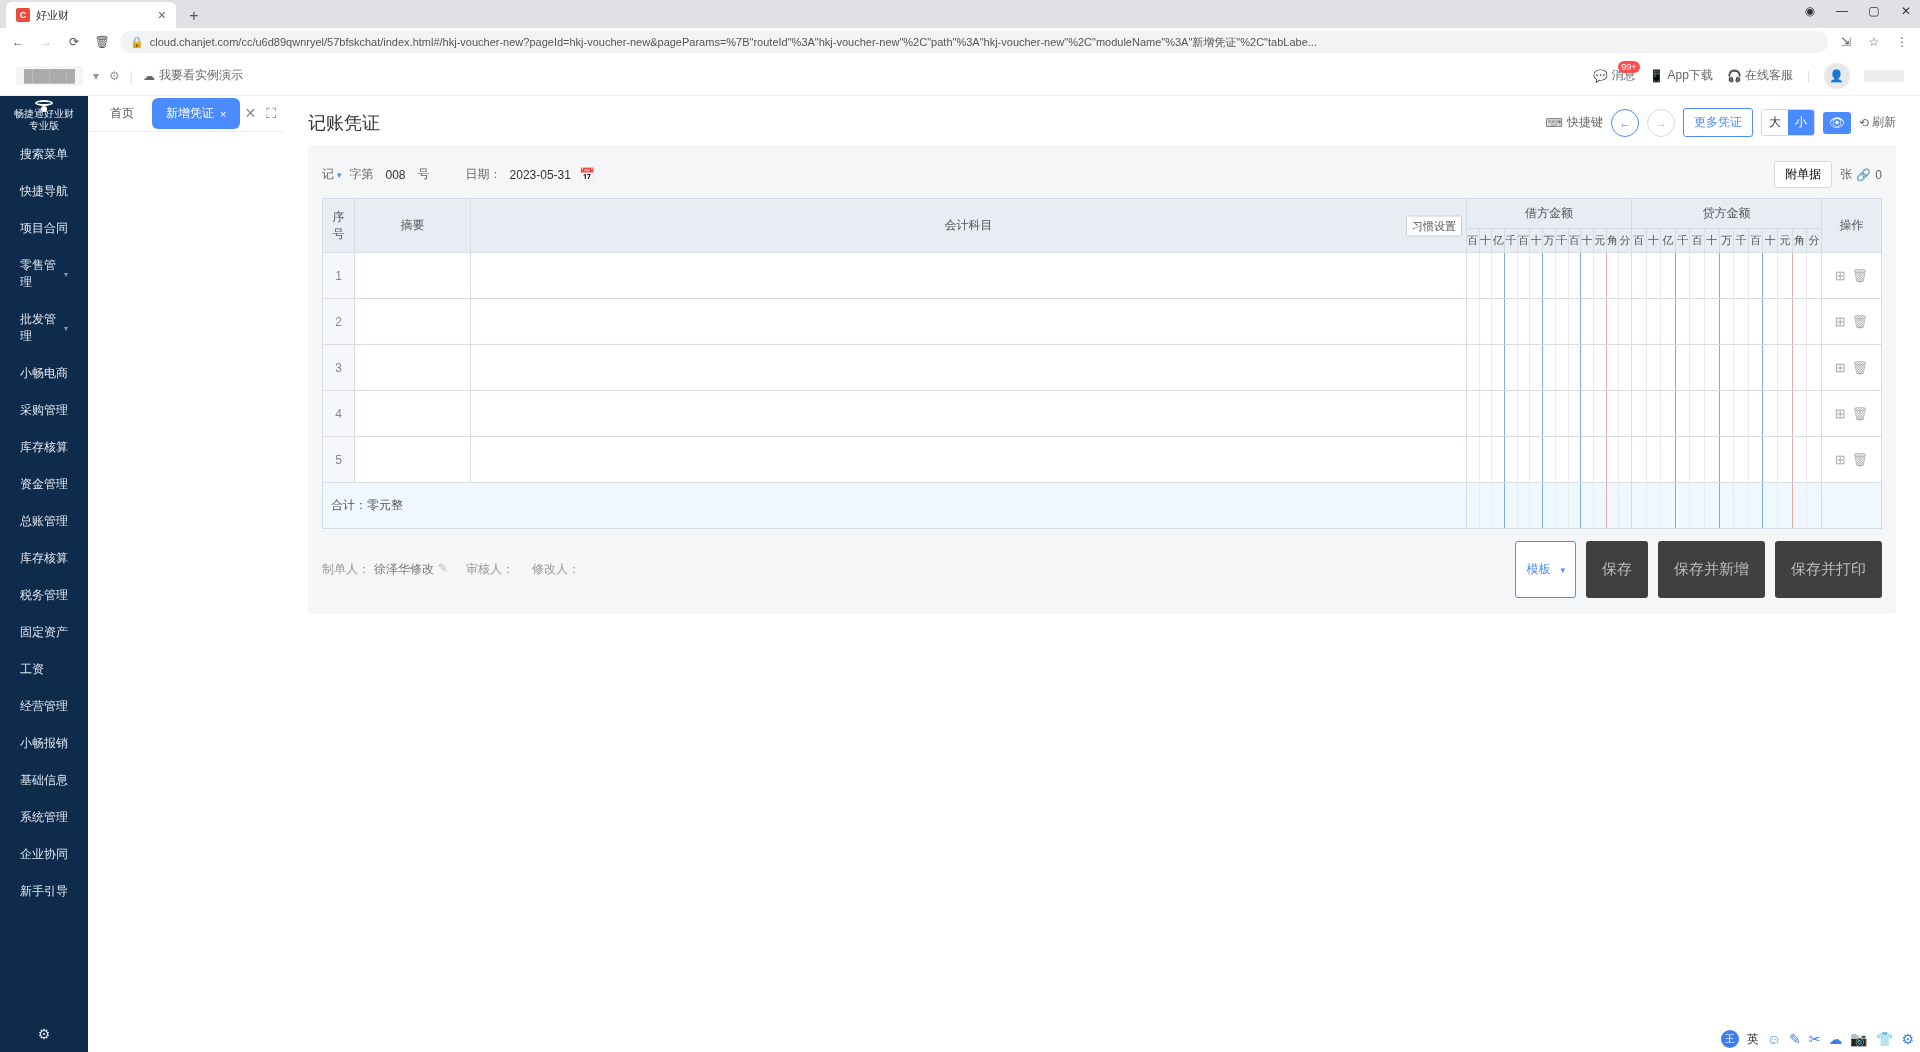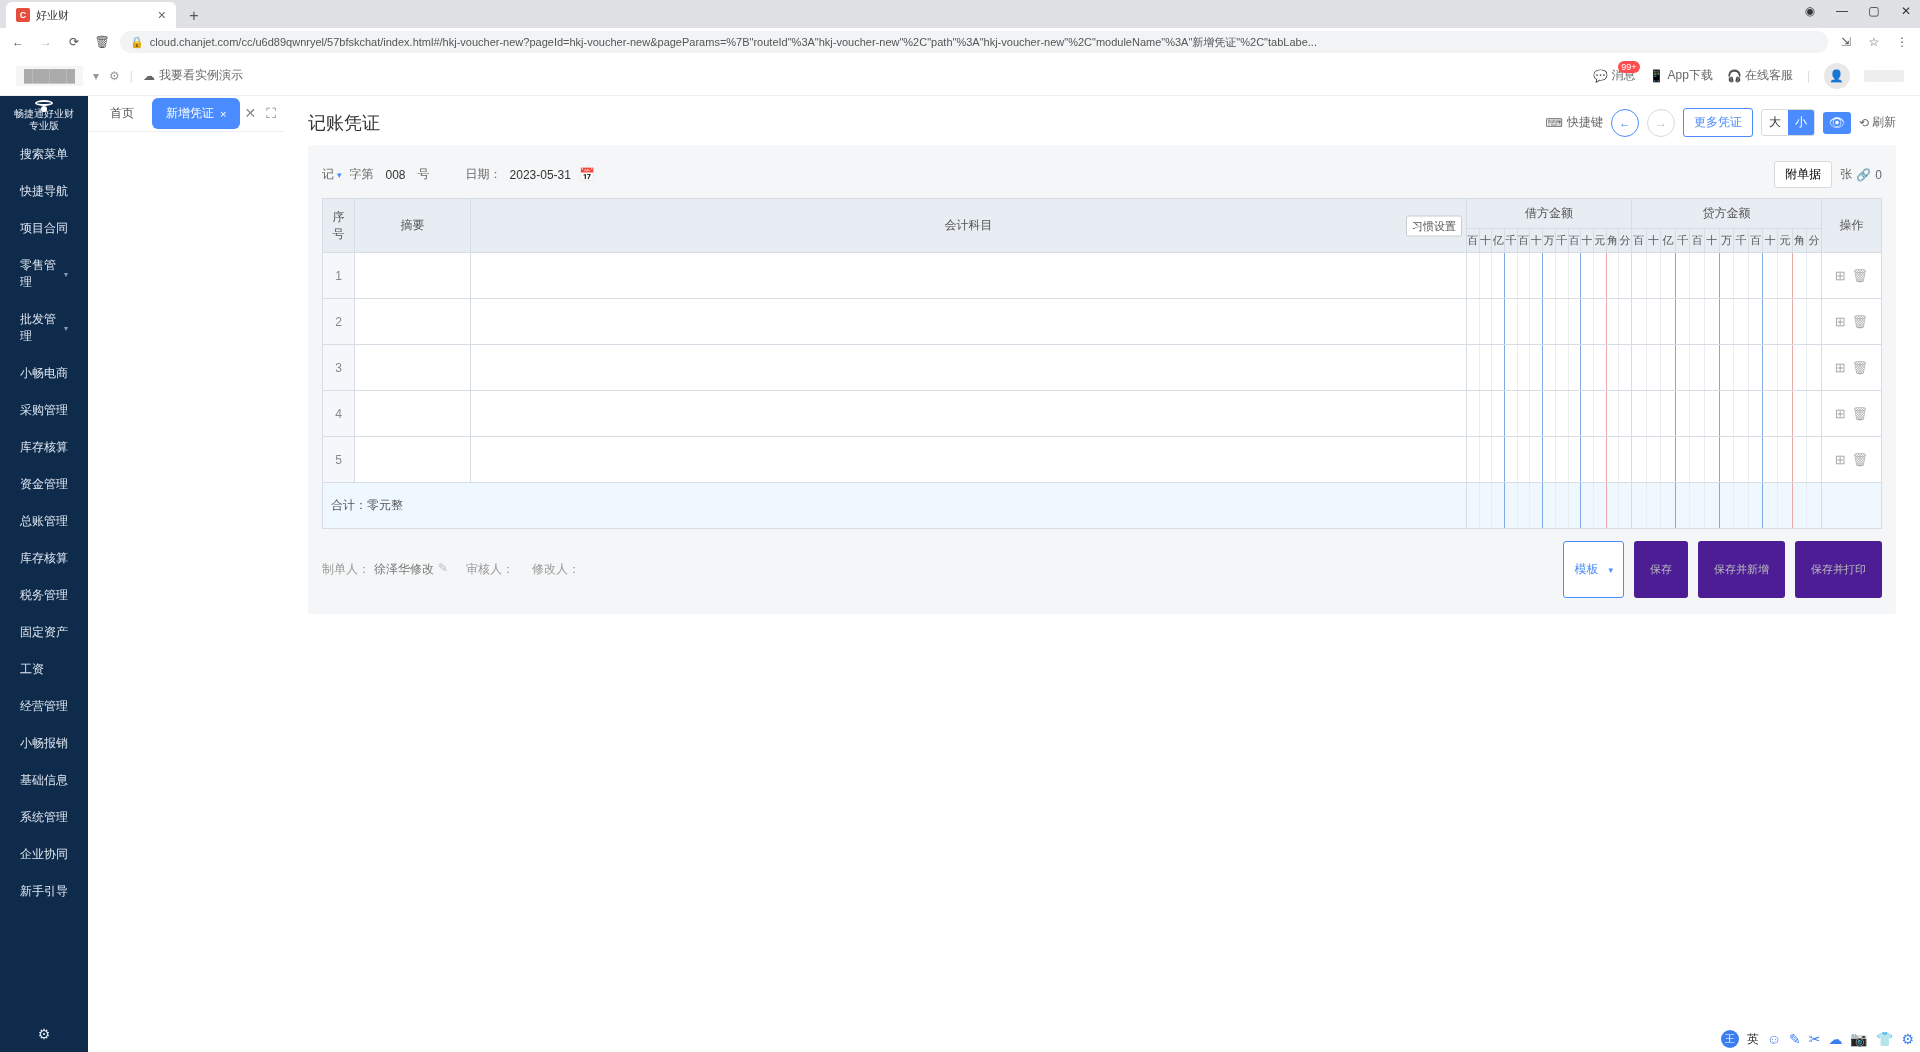--- a/index.html
+++ b/index.html
@@ -96,21 +96,21 @@
 .total-row .total-label { padding-left: 8px; color: #555; }
 
 
 .vfooter { display: flex; align-items: center; gap: 18px; margin-top: 12px; font-size: 12px; color: #999; }
 .vfooter .lbl { display: flex; align-items: flex-start; gap: 4px; }
 .vfooter .nm { color: #777; }
 .edit-ico { color: #bbb; cursor: pointer; }
 .vfooter-btns { margin-left: auto; display: flex; gap: 10px; }
 .btn-tmpl { border: 1px solid #4a8cff; color: #4a8cff; background: #fff; padding: 19px 10px; font-size: 12px; border-radius: 3px; display: flex; align-items: center; gap: 10px; cursor: pointer; }
 .btn-tmpl::after { content: "▾"; font-size: 9px; }
-.btn-ghost { background: #4c1d95; color: #bbb; padding: 5px 16px; font-size: 11px; border-radius: 3px; border: none; cursor: not-allowed; }
+.btn-ghost { background: #404040; color: #bbb; padding: 5px 16px; font-size: 15px; border-radius: 3px; border: none; cursor: not-allowed; }
 
 
 .tray { position: fixed; right: 6px; bottom: 4px; display: flex; align-items: center; gap: 8px; font-size: 12px; }
 .tray .circ { width: 18px; height: 18px; border-radius: 50%; display: flex; align-items: center; justify-content: center; font-size: 10px; }
 .tray .blue { background: #3b7ef0; color: #fff; }
 .tray .ic { color: #3b7ef0; font-size: 14px; cursor: pointer; }
 </style>
 </head>
 <body>
 

